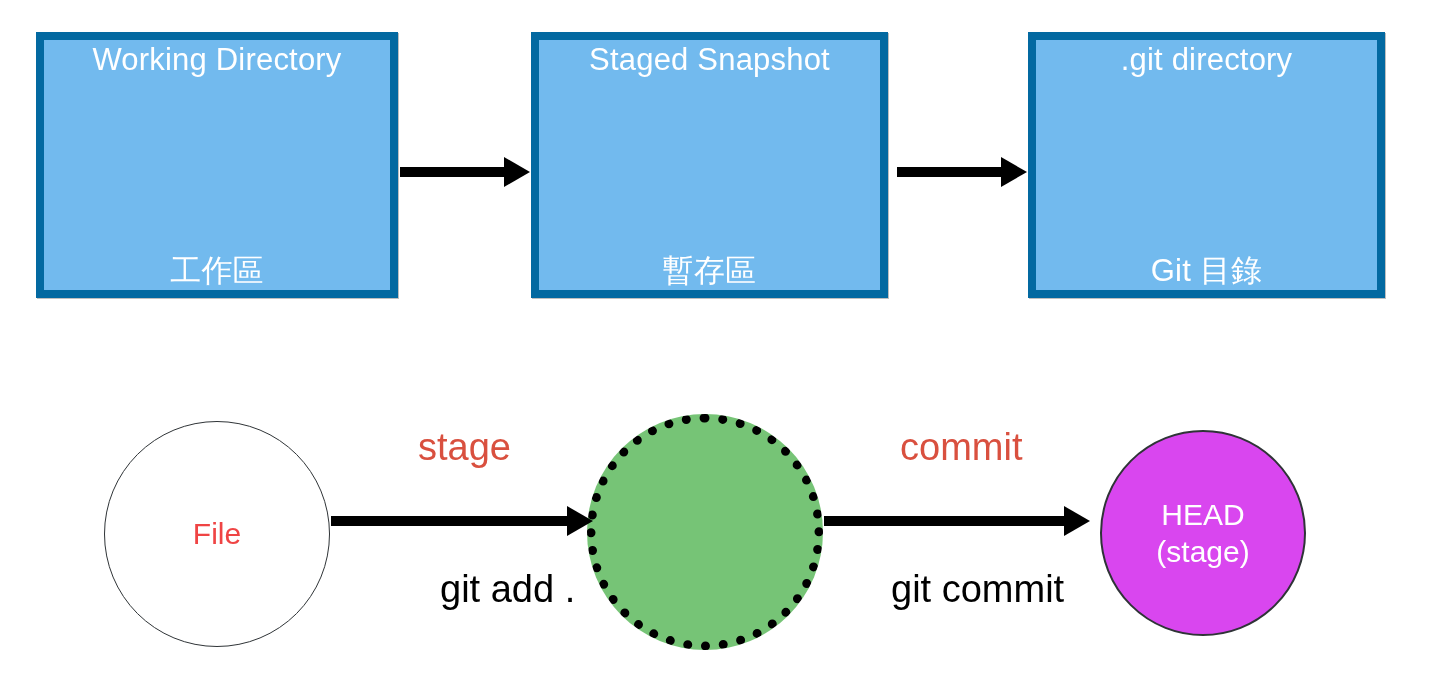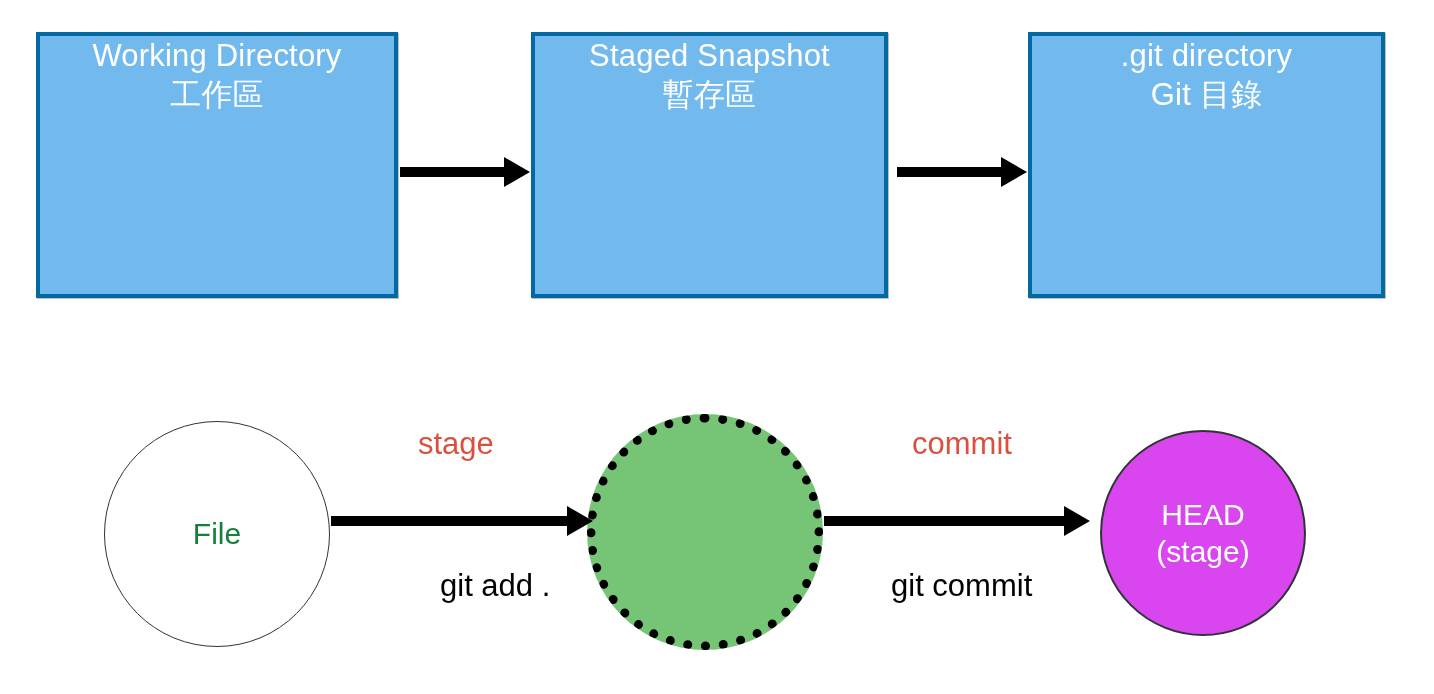--- a/index.html
+++ b/index.html
@@ -18,26 +18,26 @@
     background: #ffffff;
     overflow: hidden;
   }
 
   
   .proc-box {
     position: absolute;
     top: 32px;
     height: 266px;
     background: var(--box-fill, #72BAEE);
-    border: 4px solid #0369a1;
+    border: 8px solid #0369a1;
     box-sizing: border-box;
     display: flex;
     flex-direction: column;
     align-items: center;
-    justify-content: flex-start;
+    justify-content: space-between;
     box-shadow: 1px 1px 0 rgba(0,0,0,0.25);
   }
   .proc-box .line {
     color: #ffffff;
     font-size: 31px;
     line-height: 1.26;
     font-weight: 400;
     letter-spacing: 0.2px;
     white-space: nowrap;
     text-align: center;
@@ -98,21 +98,21 @@
 
   #circle-file {
     left: 104px;
     top: 421px;
     width: 226px;
     height: 226px;
     background: #ffffff;
     border: 1.6px solid #2f3437;
   }
   #circle-file .label {
-    color: #15803d;
+    color: #ef4444;
     font-size: 30px;
     line-height: 1.2;
   }
 
   #circle-staged {
     left: 587px;
     top: 414px;
     width: 236px;
     height: 236px;
     background: #76C476;
@@ -131,31 +131,31 @@
   #circle-head .label {
     color: #ffffff;
     font-size: 30px;
     line-height: 1.24;
     white-space: nowrap;
   }
 
   
   .edge-label {
     position: absolute;
-    font-size: 31px;
+    font-size: 38px;
     line-height: 1;
     white-space: nowrap;
     text-align: center;
   }
   .edge-label.action { color: #D9503F; }
   .edge-label.command { color: #000000; }
 
   #label-stage      { left: 418px; top: 428px; }
   #label-git-add    { left: 392px; top: 570px; margin-left: 48px; }
-  #label-commit     { left: 900px; top: 428px; margin-left: 12px; }
+  #label-commit     { left: 900px; top: 428px; }
   #label-git-commit { left: 891px; top: 570px; }
 </style>
 </head>
 <body>
 
 <div id="canvas">
 
   <div class="proc-box" id="box-working">
     <div class="line">Working Directory</div>
     <div class="line">工作區</div>

